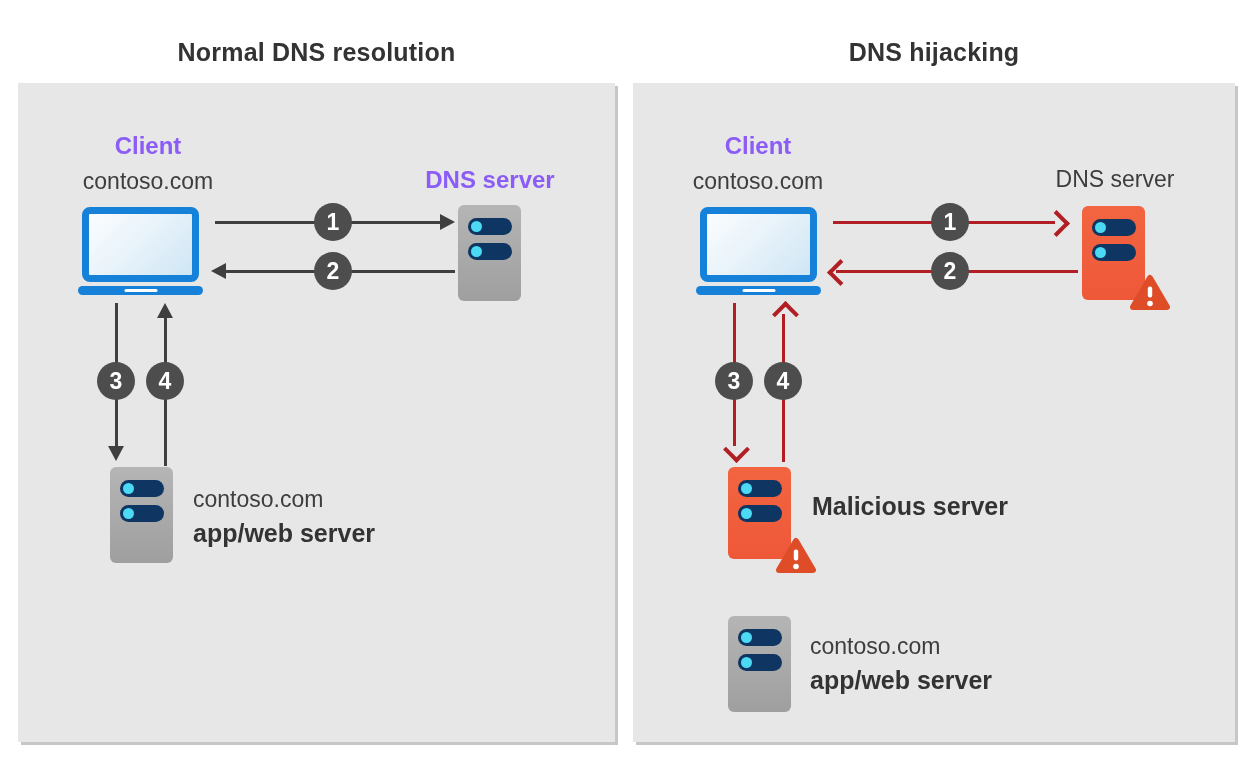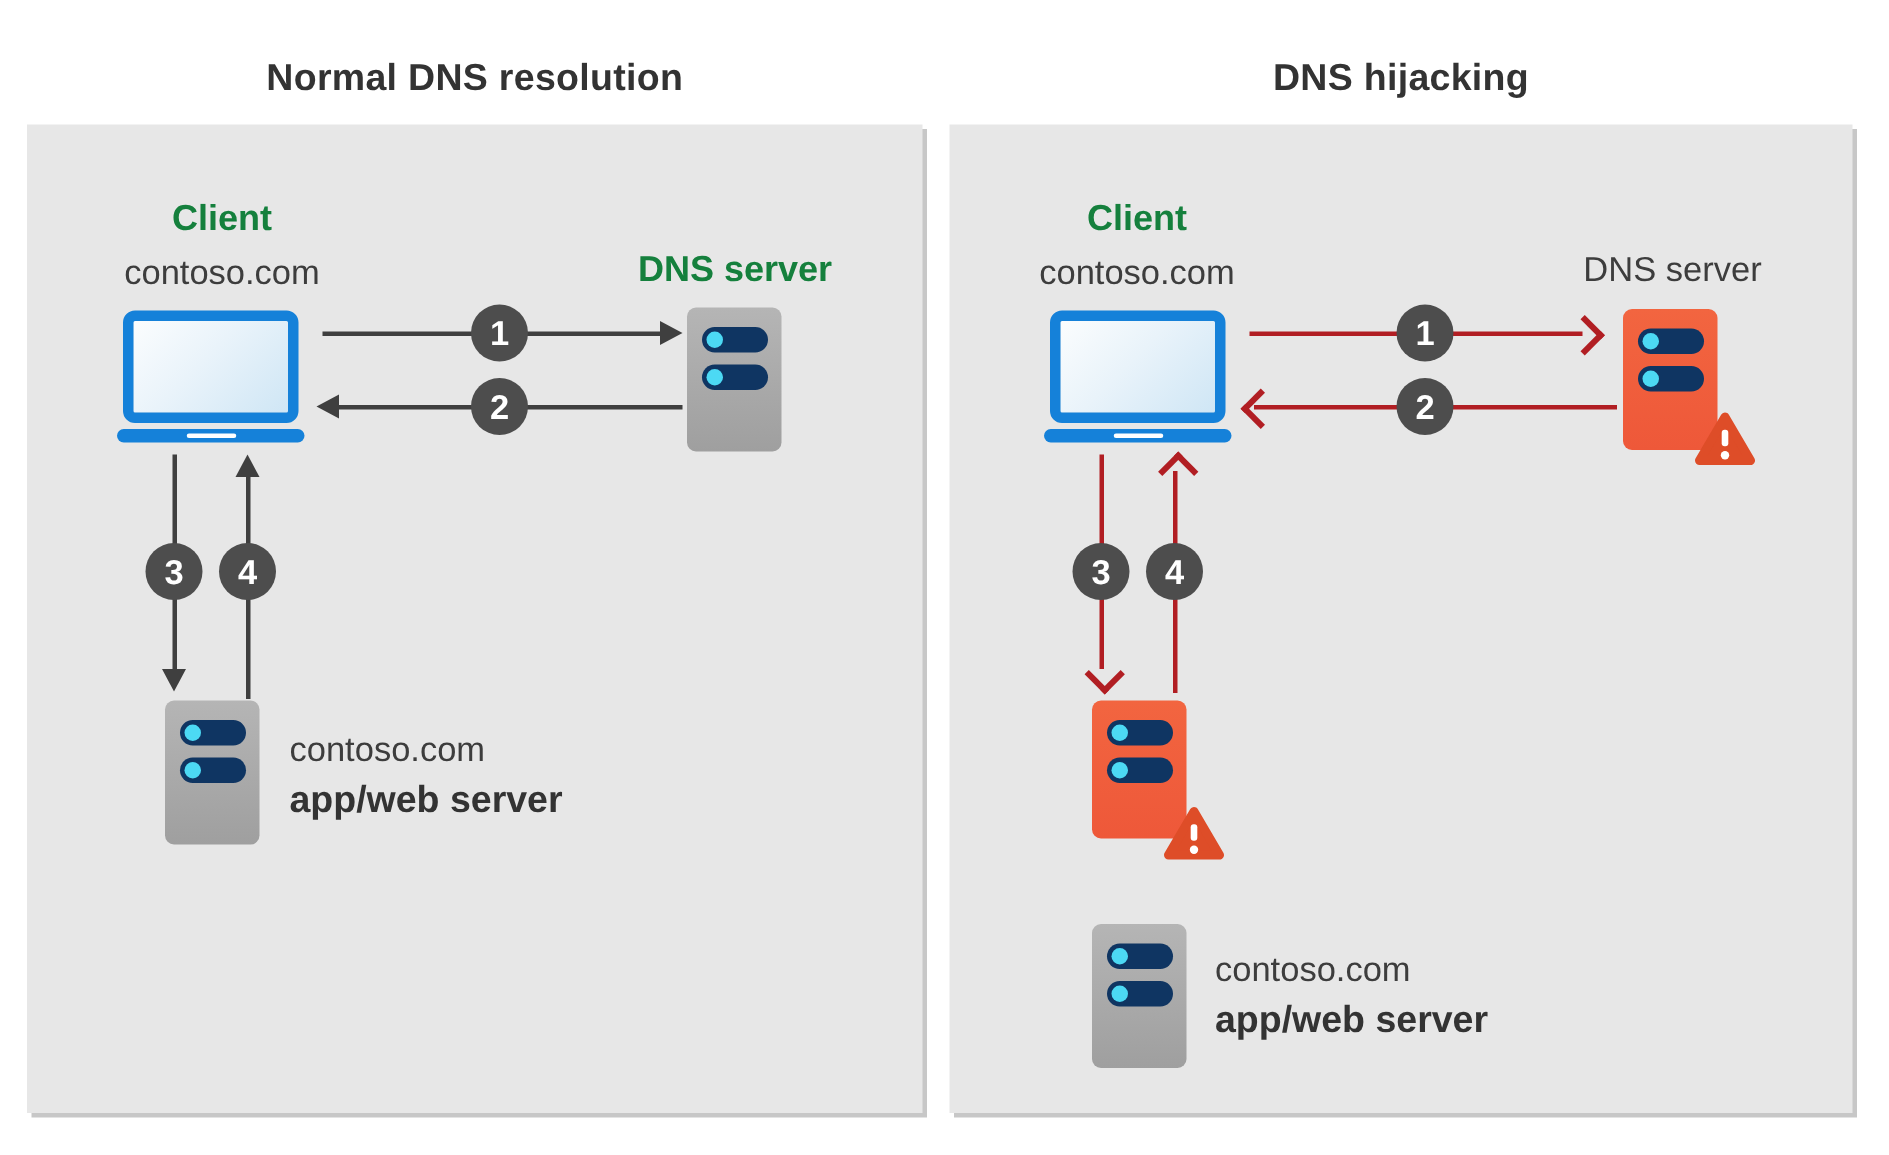--- a/index.html
+++ b/index.html
@@ -9,21 +9,21 @@
   }
   .diagram-title{
     position:absolute;top:38px;font-size:25px;font-weight:700;color:#333333;
     text-align:center;letter-spacing:0.2px;
   }
   .panel{
     position:absolute;top:83px;height:659px;background:#e7e7e7;
     box-shadow:3px 3px 0 rgba(0,0,0,0.22);
   }
   .lbl{position:absolute;text-align:center;line-height:1.15;}
-  .lbl.bold{font-size:24px;font-weight:700;color:#15803d;}
+  .lbl.bold{font-size:24px;font-weight:700;color:#8b5cf6;}
   .lbl.reg{font-size:23px;font-weight:400;color:#3d3d3d;}
   .big-bold{position:absolute;font-size:25px;font-weight:700;color:#333333;}
   .reg-inline{position:absolute;font-size:23px;font-weight:400;color:#3d3d3d;}
 
   
   .laptop{position:absolute;width:125px;}
   .laptop-screen{
     margin-left:4px;width:103px;height:61px;border:7px solid #1581d9;border-radius:8px;
     background:linear-gradient(135deg,#fbfdfe 0%,#e9f3fa 45%,#cfe6f5 100%);
   }
@@ -173,20 +173,21 @@
       </div>
     <div class="pill">
         <span class="led"></span>
       </div>
     <svg class="warning" style="top:70px;" viewBox="0 0 40 38">
       <path d="M20 4 L37 33 L3 33 Z" fill="#de4d28" stroke="#de4d28" stroke-width="6" stroke-linejoin="round"></path>
       <rect x="17.8" y="12.5" width="4.4" height="11" rx="2" fill="#ffffff"></rect>
       <circle cx="20" cy="29.5" r="2.8" fill="#ffffff"></circle>
     </svg>
   </div>
+  <div class="big-bold" style="left:812px;top:492px;">Malicious server</div>
 
   <div class="server gray" style="left:728px;top:616px;">
     <div class="pill">
         <span class="led"></span>
       </div>
     <div class="pill">
         <span class="led"></span>
       </div>
   </div>
   <div class="reg-inline" style="left:810px;top:633px;">contoso.com</div>

